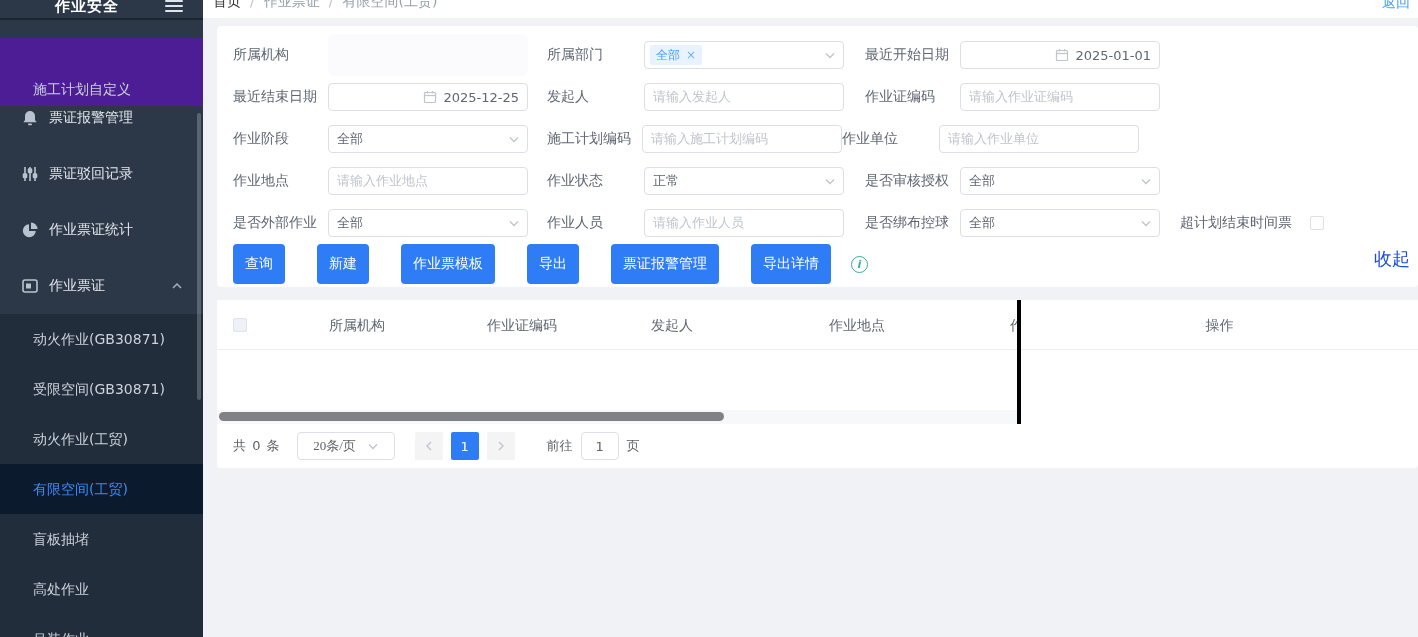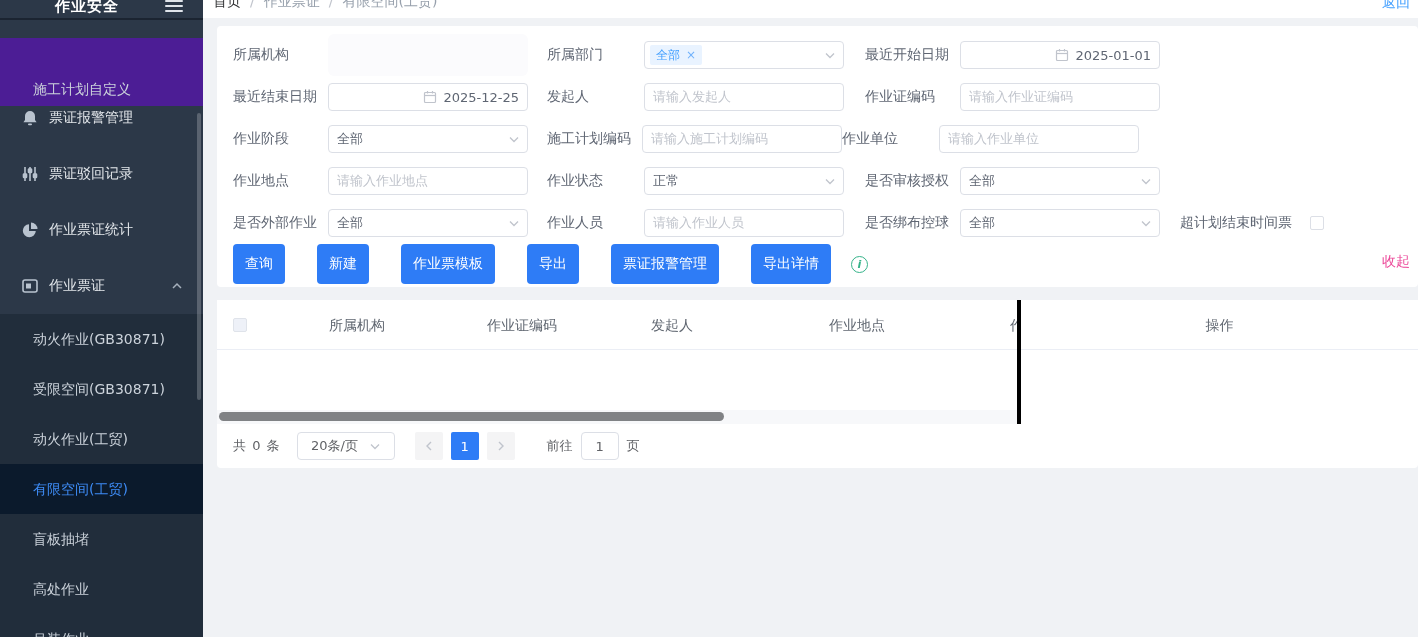--- a/index.html
+++ b/index.html
@@ -55,21 +55,21 @@
   .chk { width:14px; height:14px; border:1px solid #dcdfe6; border-radius:2px; background:#fff; cursor:pointer; flex:none; }
   .overplan-wrap { display:flex; align-items:center; margin-left:20px; }
   .overplan-wrap .f-label { width:auto; margin-right:18px; }
 
   .btn-row { display:flex; align-items:center; height:30px; margin-top:5px; }
   .btn { height:40px; padding:0 12px; background:#2e7cf6; color:#ffffff; font-size:14px; border:none;
          border-radius:4px; cursor:pointer; margin-right:32px; font-family:inherit; white-space:nowrap; }
   .info-ic { width:17px; height:17px; border:1px solid #35b389; border-radius:50%; color:#35b389;
              font-size:11px; font-weight:bold; display:flex; align-items:center; justify-content:center;
              margin-left:-12px; cursor:pointer; font-style:italic; }
-  .collapse-link { position:absolute; right:8px; bottom:16px; color:#ec4899; font-size:14px; cursor:pointer; }
+  .collapse-link { position:absolute; right:8px; bottom:16px; color:#1d4ed8; font-size:18px; cursor:pointer; }
 
   
   .table-card { left:14px; right:0; top:300px; height:168px; }
   .tbl { position:absolute; left:0; top:0; right:0; height:124px; overflow:hidden; }
   .tbl-header { position:absolute; left:0; top:0; width:100%; height:50px; border-bottom:1px solid #ebeef5; background:#fff; }
   .th { position:absolute; top:0; height:50px; line-height:50px; font-size:14px; color:#5f6670; font-weight:500;
         transform:translateX(-50%); white-space:nowrap; }
   .th-chk { position:absolute; left:16px; top:18px; width:14px; height:14px; border:1px solid #dfe3ea;
             border-radius:2px; background:#eef1f8; cursor:pointer; }
   .th-clip { position:absolute; left:793px; top:0; height:50px; line-height:50px; font-size:14px; color:#5f6670; font-weight:500; }
@@ -79,21 +79,21 @@
   .fixed-col { position:absolute; left:800px; top:0; right:0; height:124px; background:#fff;
                border-left:4px solid #000000; }
   .fixed-col .fc-head { height:50px; line-height:50px; text-align:center; font-size:14px; color:#5f6670;
                         font-weight:500; border-bottom:1px solid #ebeef5; }
 
   
   .pager { position:absolute; left:16px; top:131px; height:30px; display:flex; align-items:center; font-size:13px; color:#606266; }
   .pg-total { margin-right:16px; letter-spacing:1px; }
   .pg-size { width:98px; height:28px; border:1px solid #dcdfe6; border-radius:4px; display:flex; align-items:center;
              justify-content:center; margin-right:20px; cursor:pointer; }
-  .pg-size span { margin-right:12px; }
+  .pg-size span { margin-right:12px;font-family:Liberation Serif, serif; }
   .pg-btn { width:28px; height:28px; background:#f4f4f5; border-radius:2px; display:flex; align-items:center;
             justify-content:center; color:#c0c4cc; margin-right:8px; cursor:default; font-size:12px; }
   .pg-num { width:28px; height:28px; background:#2e7cf6; color:#fff; border-radius:2px; display:flex;
             align-items:center; justify-content:center; margin-right:8px; cursor:pointer; font-size:13px; }
   .pg-goto { display:flex; align-items:center; margin-left:24px; }
   .pg-goto input { width:38px; height:28px; border:1px solid #dcdfe6; border-radius:4px; text-align:center;
                    margin:0 8px; font-size:13px; color:#606266; outline:none; font-family:inherit; }
   svg { display:block; }
 </style>
 </head>

